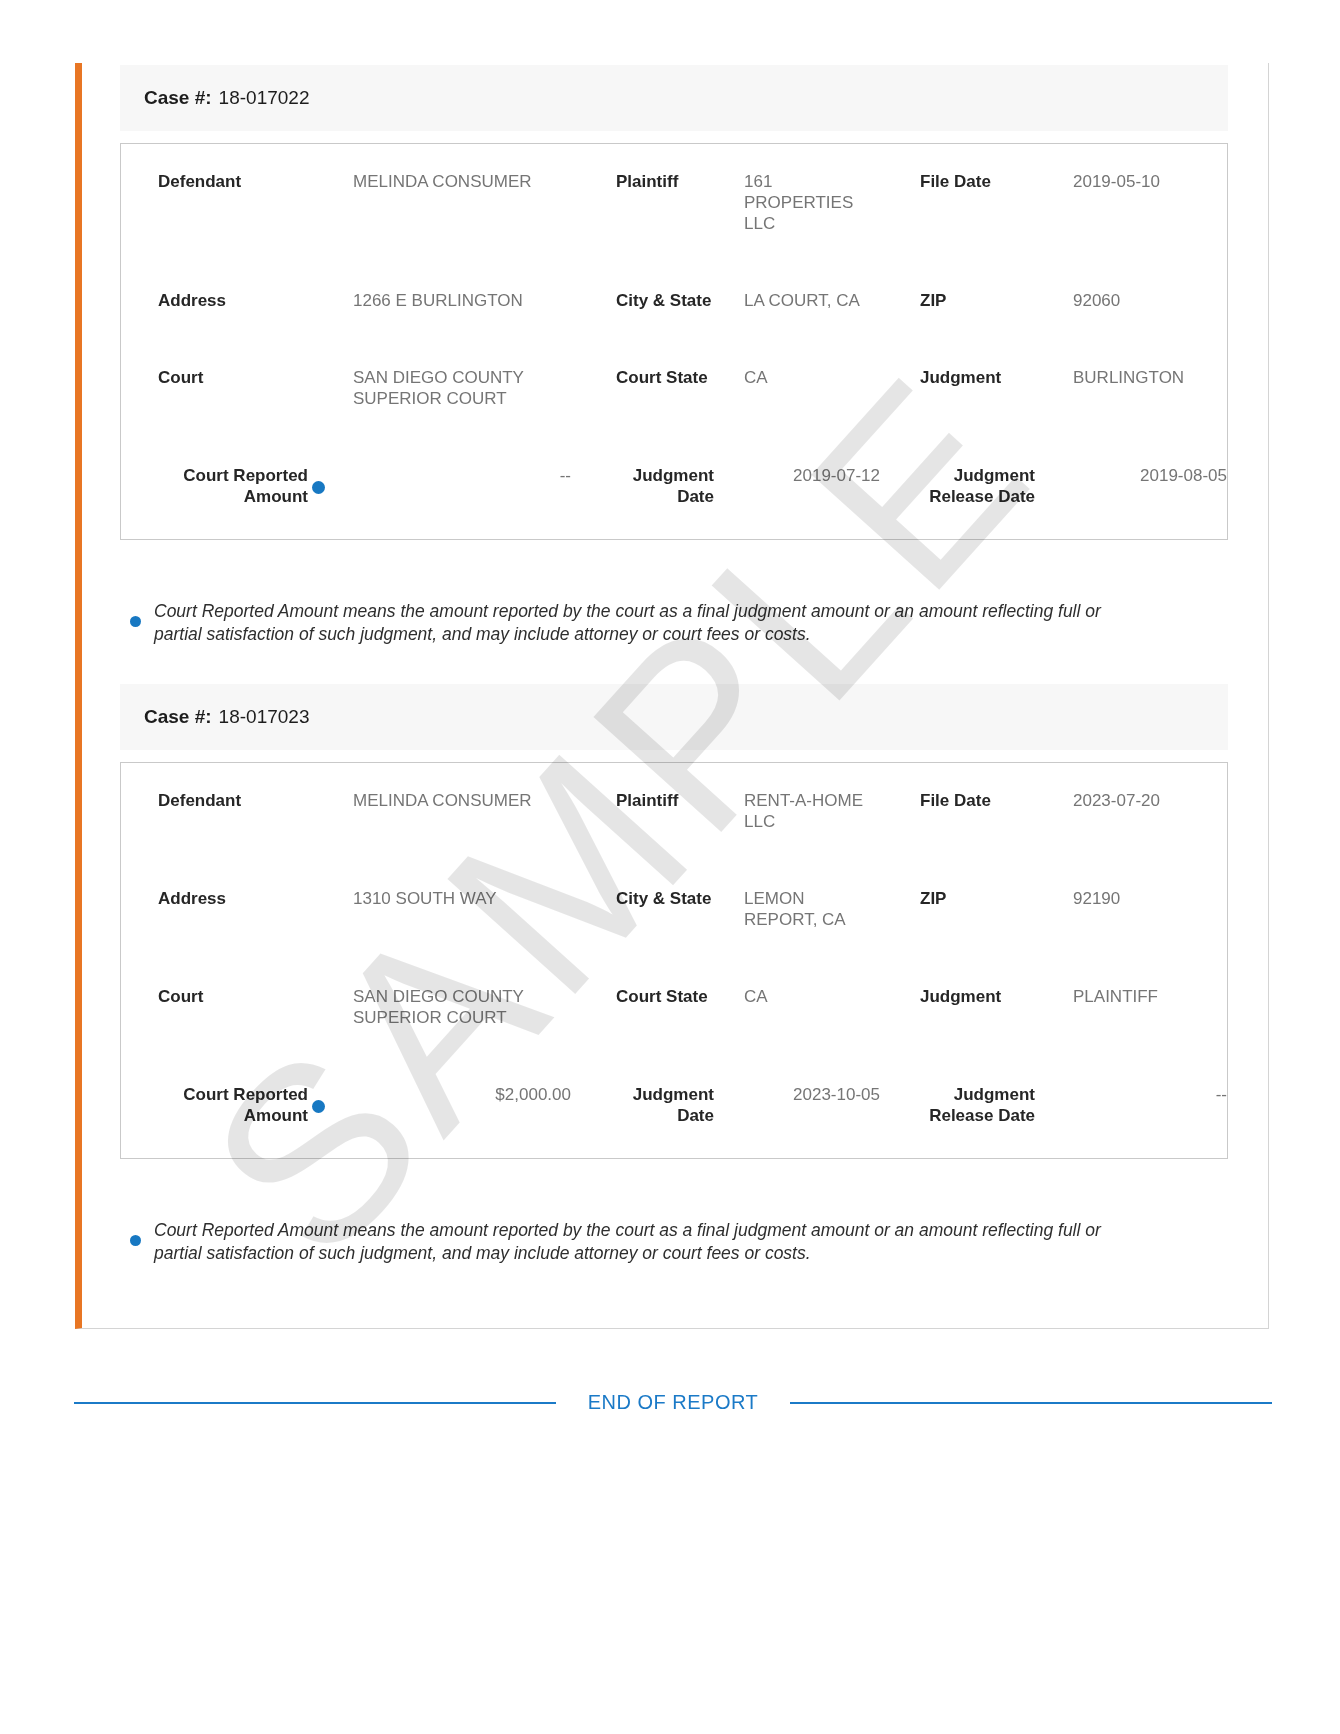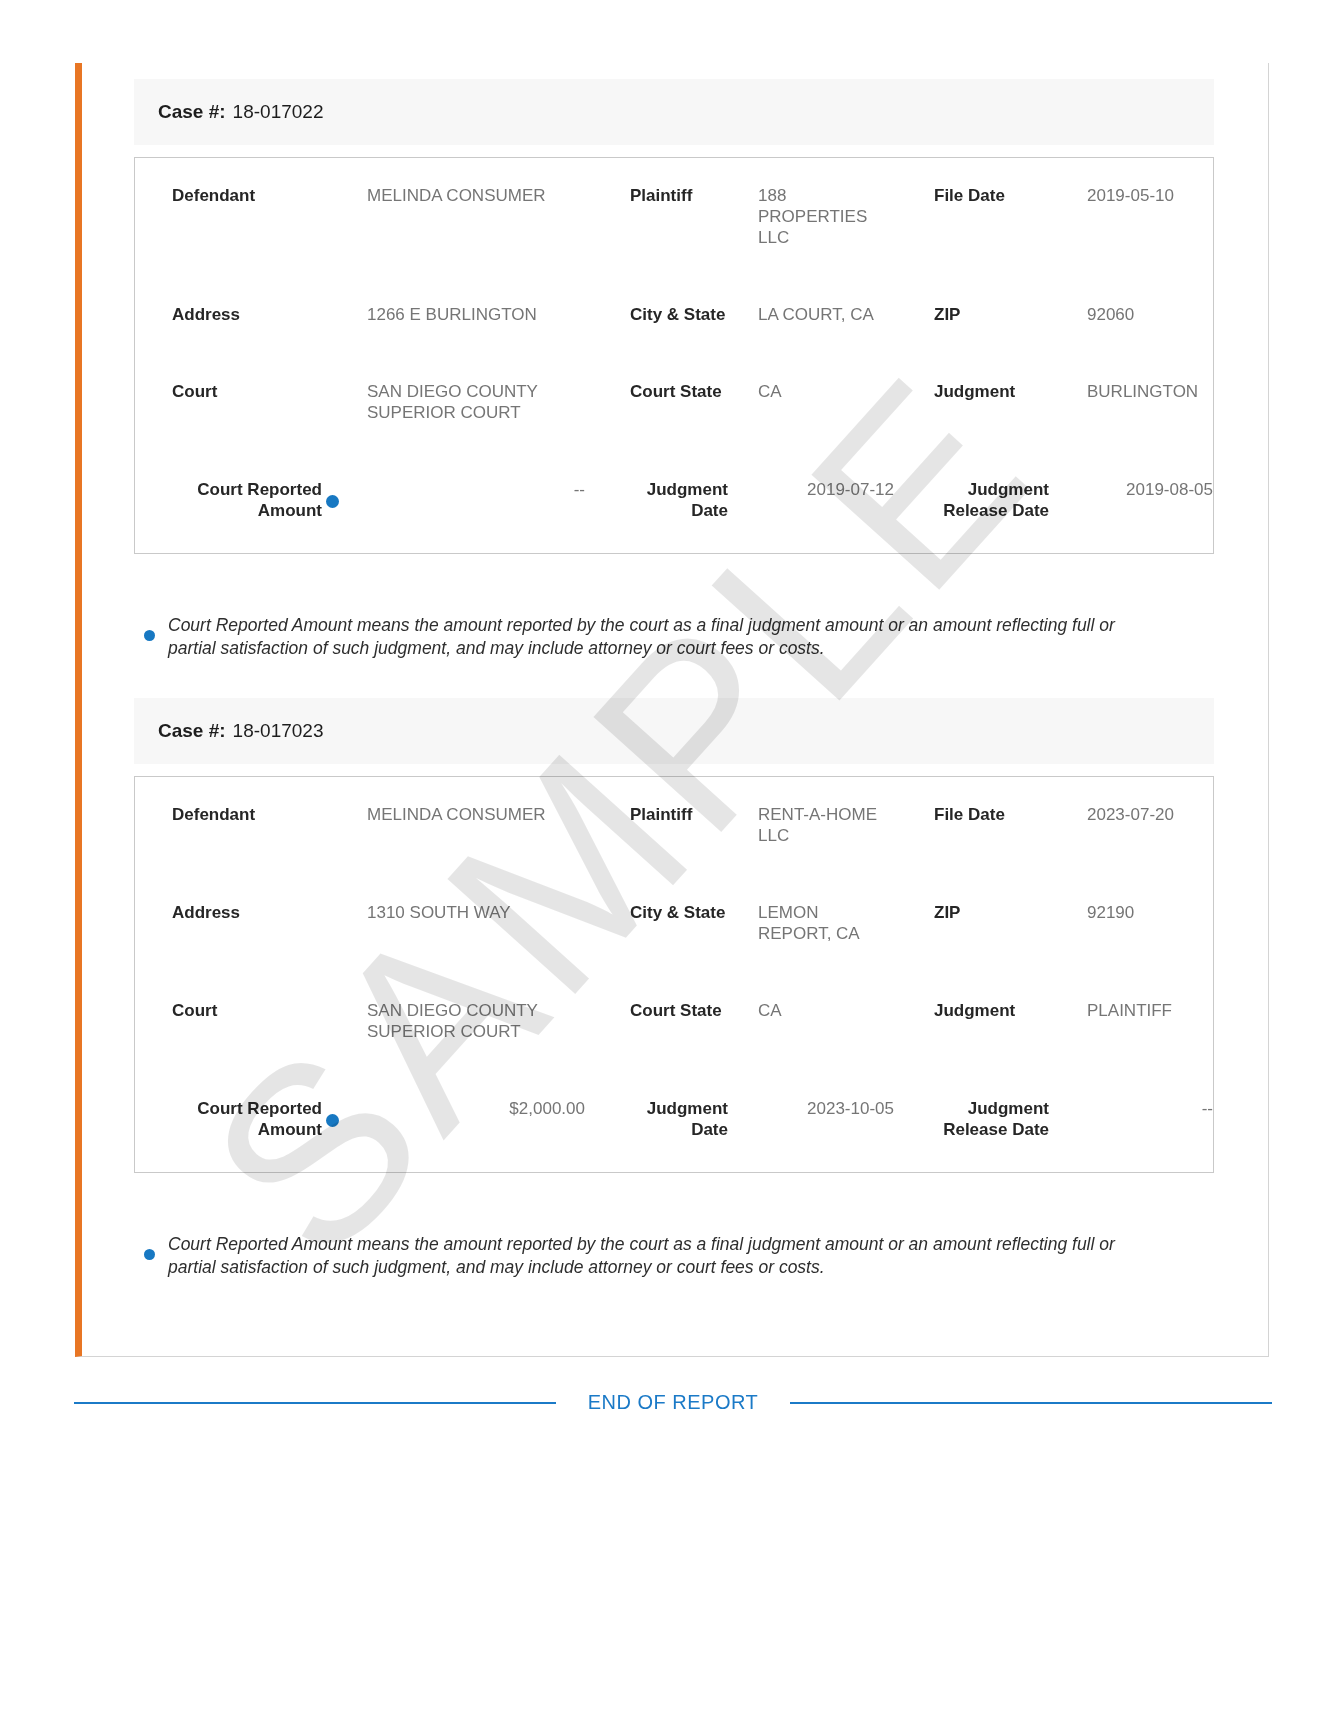--- a/index.html
+++ b/index.html
@@ -16,21 +16,21 @@
   }
   
   .panel{
     position:absolute;left:75px;top:63px;width:1194px;box-sizing:border-box;
     background:#ffffff;
     border-left:7px solid var(--accent-orange,#E87624);
     border-right:1px solid var(--panel-border,#D4D4D4);
     border-bottom:1px solid var(--panel-border,#D4D4D4);
     padding:0 38px 61px 36px;
   }
-  .case-section{margin:16px;}
+  .case-section{margin:2px;}
   .case-section + .case-section{margin-top:38px;}
   .case-header{
     background:var(--header-bg,#F7F7F7);
     height:66px;display:flex;align-items:center;padding-left:24px;
     font-size:19px;color:#1d1d1d;
   }
   .case-label{font-weight:bold;margin-right:7px;}
   .case-card{
     border:1px solid var(--card-border,#C9C9C9);
     margin-top:12px;
@@ -92,21 +92,21 @@
   <section class="case-section">
     <header class="case-header">
       <span class="case-label">Case #:</span>
       <span class="case-number">18-017022</span>
     </header>
     <div class="case-card">
           <div class="case-row">
             <div class="cell-label"><span>Defendant</span></div>
             <div class="cell-value">MELINDA CONSUMER</div>
             <div class="cell-label"><span>Plaintiff</span></div>
-            <div class="cell-value">188 PROPERTIES LLC</div>
+            <div class="cell-value">161 PROPERTIES LLC</div>
             <div class="cell-label"><span>File Date</span></div>
             <div class="cell-value">2019-05-10</div>
           </div>
           <div class="case-row">
             <div class="cell-label"><span>Address</span></div>
             <div class="cell-value">1266 E BURLINGTON</div>
             <div class="cell-label"><span>City &amp; State</span></div>
             <div class="cell-value">LA COURT, CA</div>
             <div class="cell-label"><span>ZIP</span></div>
             <div class="cell-value">92060</div>

